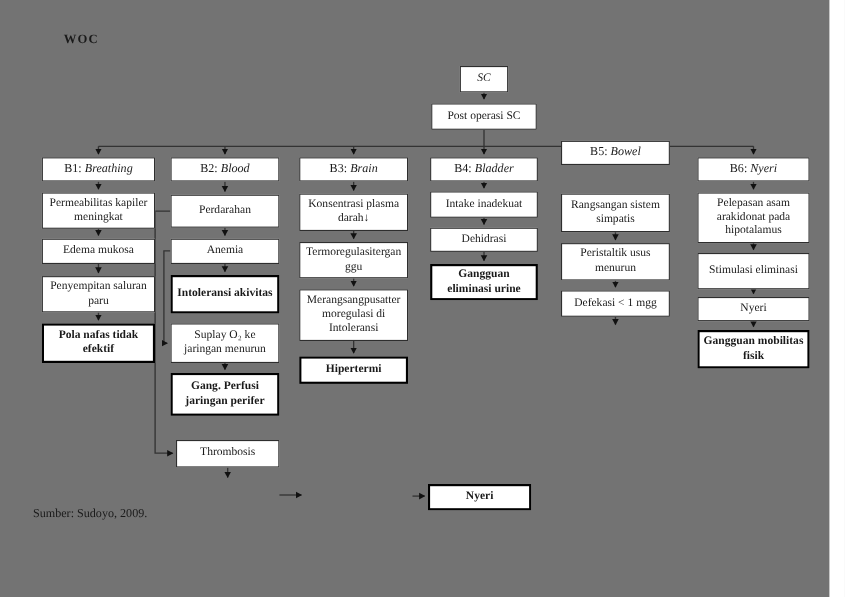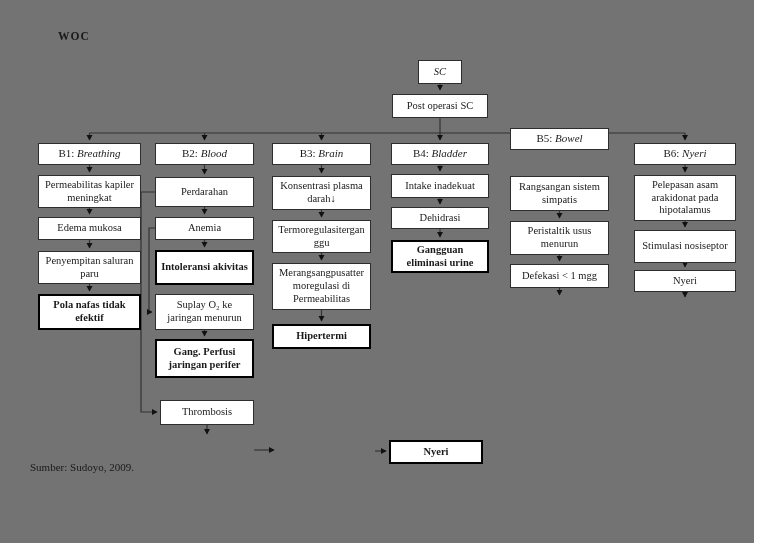--- a/index.html
+++ b/index.html
@@ -141,21 +141,21 @@
       <span class="lbl">Thrombosis</span>
     </div>
 
   <div class="box" style="left:272px;top:176px;width:99px;height:34px">
       <span class="lbl">Konsentrasi plasma darah↓</span>
     </div>
   <div class="box" style="left:272px;top:220px;width:99px;height:33px">
       <span class="lbl">Termoregulasiterganggu</span>
     </div>
   <div class="box" style="left:272px;top:263px;width:99px;height:47px">
-      <span class="lbl">Merangsangpusattermoregulasi di Permeabilitas</span>
+      <span class="lbl">Merangsangpusattermoregulasi di Intoleransi</span>
     </div>
   <div class="box outcome" style="left:272px;top:324px;width:99px;height:25px">
       <span class="lbl">Hipertermi</span>
     </div>
 
   <div class="box" style="left:391px;top:174px;width:98px;height:24px">
       <span class="lbl">Intake inadekuat</span>
     </div>
   <div class="box" style="left:391px;top:207px;width:98px;height:22px">
       <span class="lbl">Dehidrasi</span>
@@ -171,23 +171,26 @@
       <span class="lbl">Peristaltik usus menurun</span>
     </div>
   <div class="box" style="left:510px;top:264px;width:99px;height:24px">
       <span class="lbl">Defekasi &lt; 1 mgg</span>
     </div>
 
   <div class="box" style="left:634px;top:175px;width:102px;height:46px">
       <span class="lbl">Pelepasan asam arakidonat pada hipotalamus</span>
     </div>
   <div class="box" style="left:634px;top:230px;width:102px;height:33px">
-      <span class="lbl">Stimulasi nosiseptor</span>
+      <span class="lbl">Stimulasi eliminasi</span>
     </div>
   <div class="box" style="left:634px;top:270px;width:102px;height:22px">
       <span class="lbl">Nyeri</span>
+    </div>
+  <div class="box outcome" style="left:634px;top:300px;width:102px;height:35px">
+      <span class="lbl">Gangguan mobilitas fisik</span>
     </div>
 
   <div class="box outcome" style="left:389px;top:440px;width:94px;height:24px">
       <span class="lbl">Nyeri</span>
     </div>
 
 </div>
 
 </body></html>

